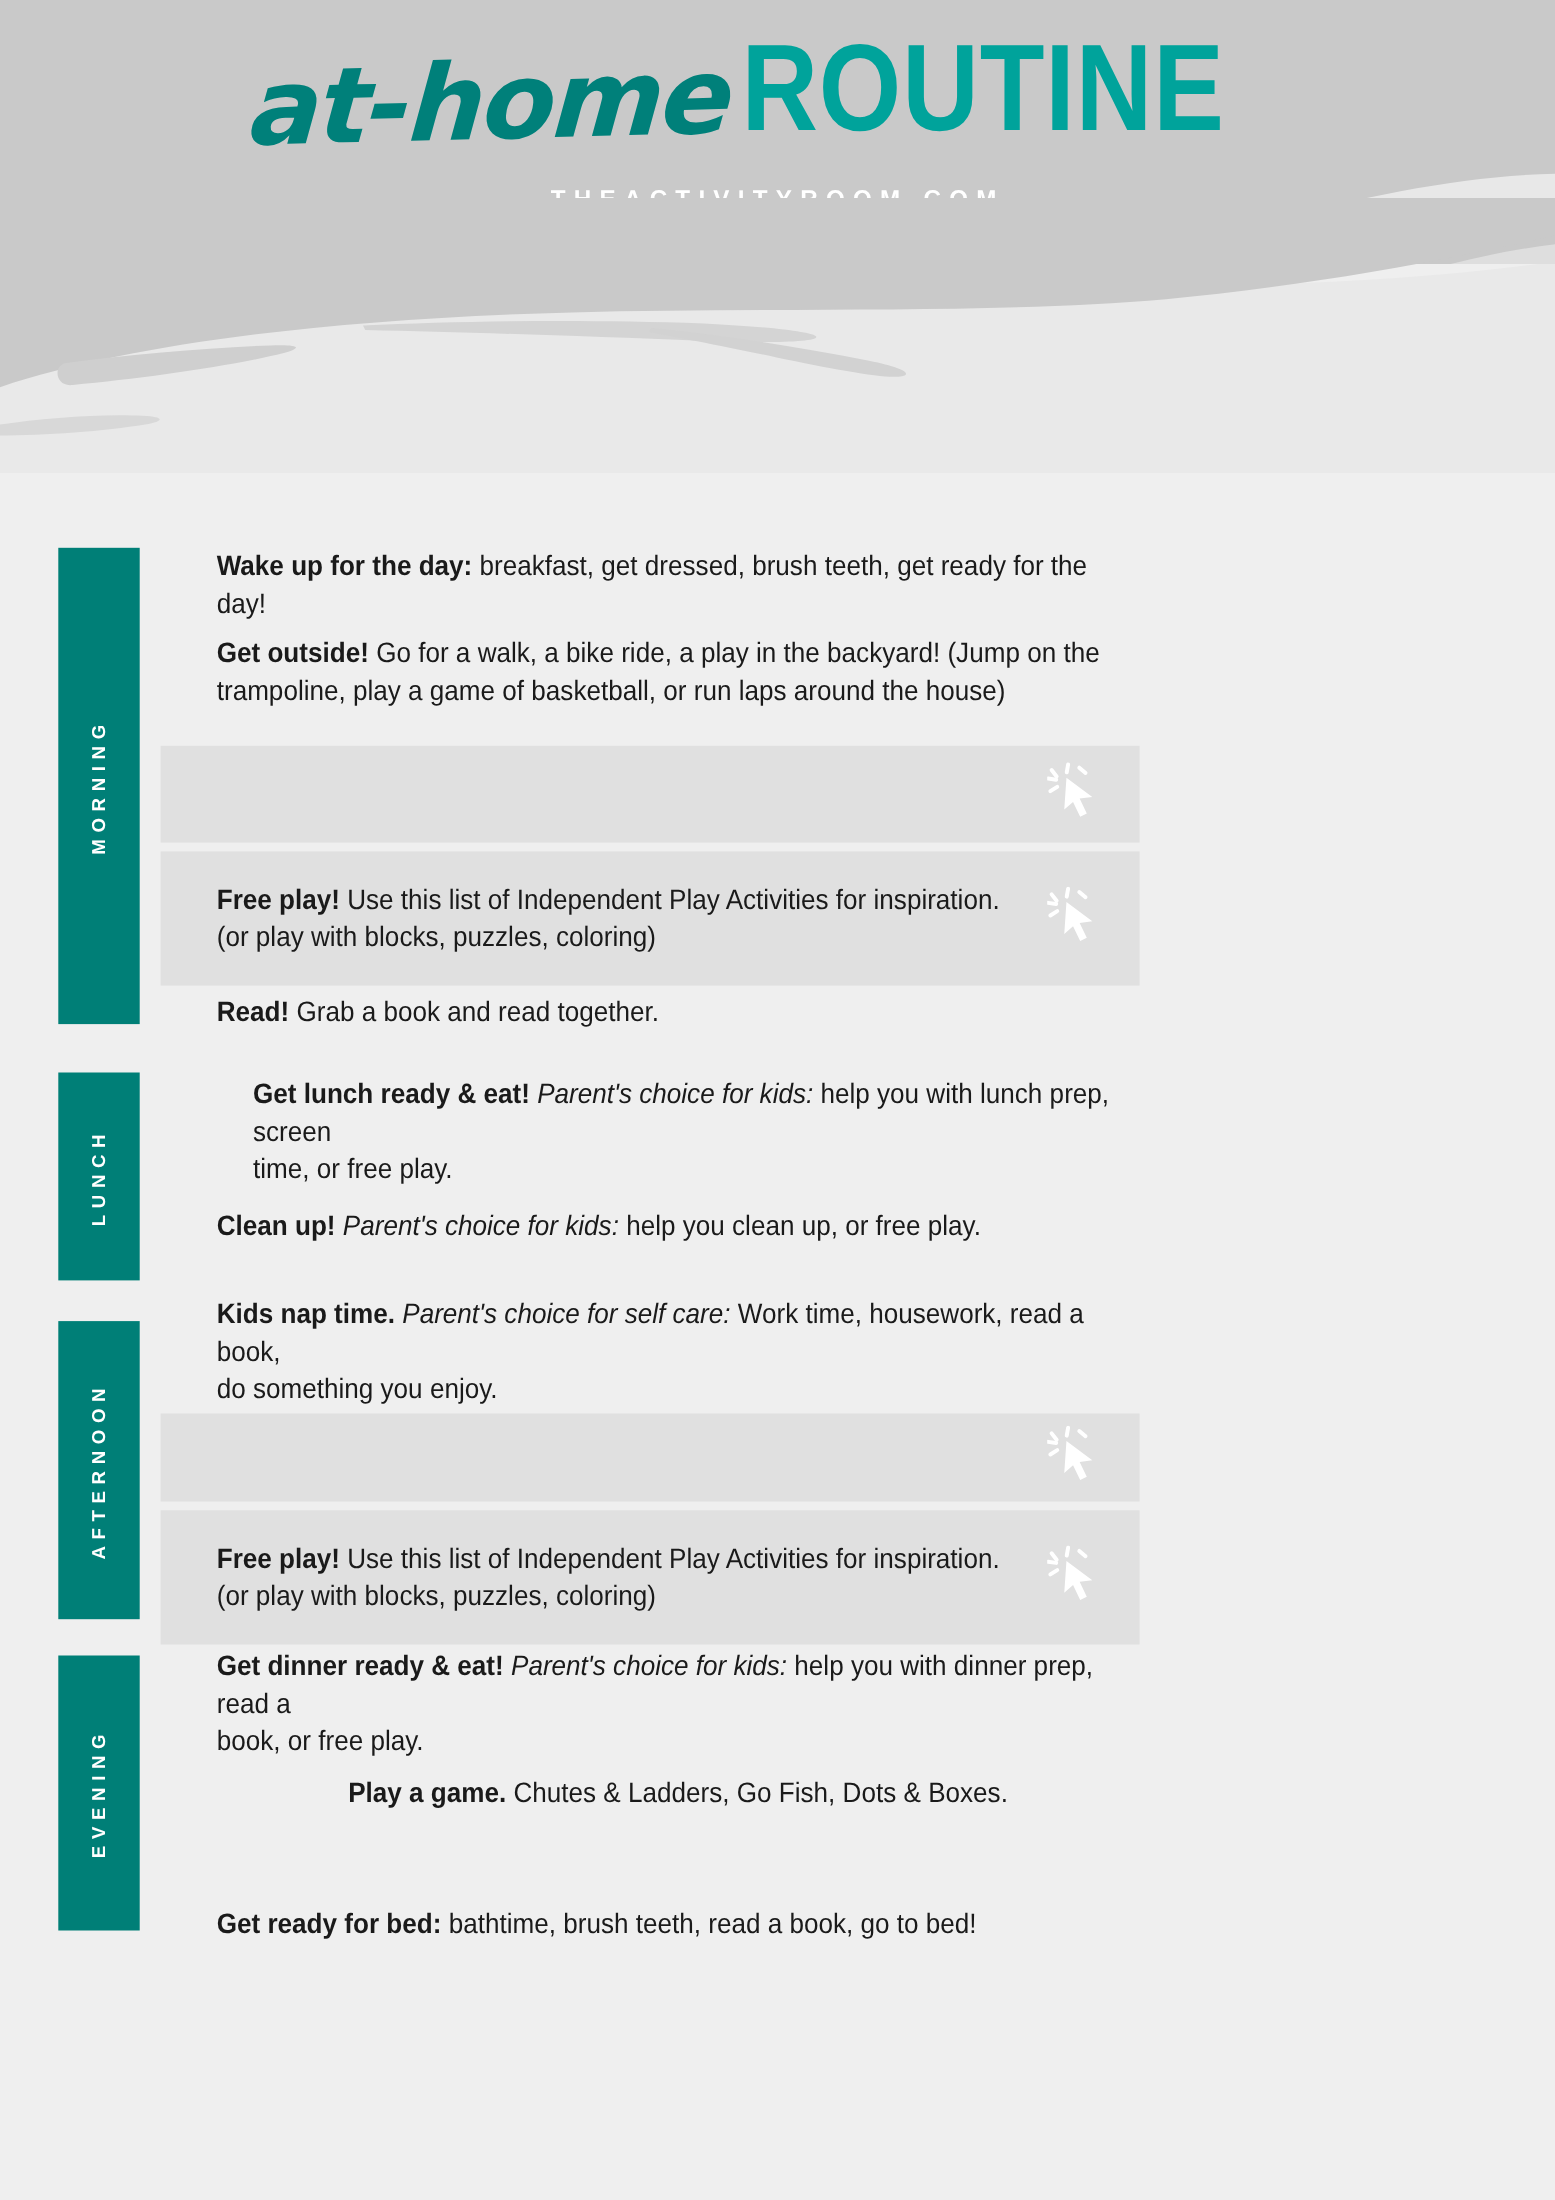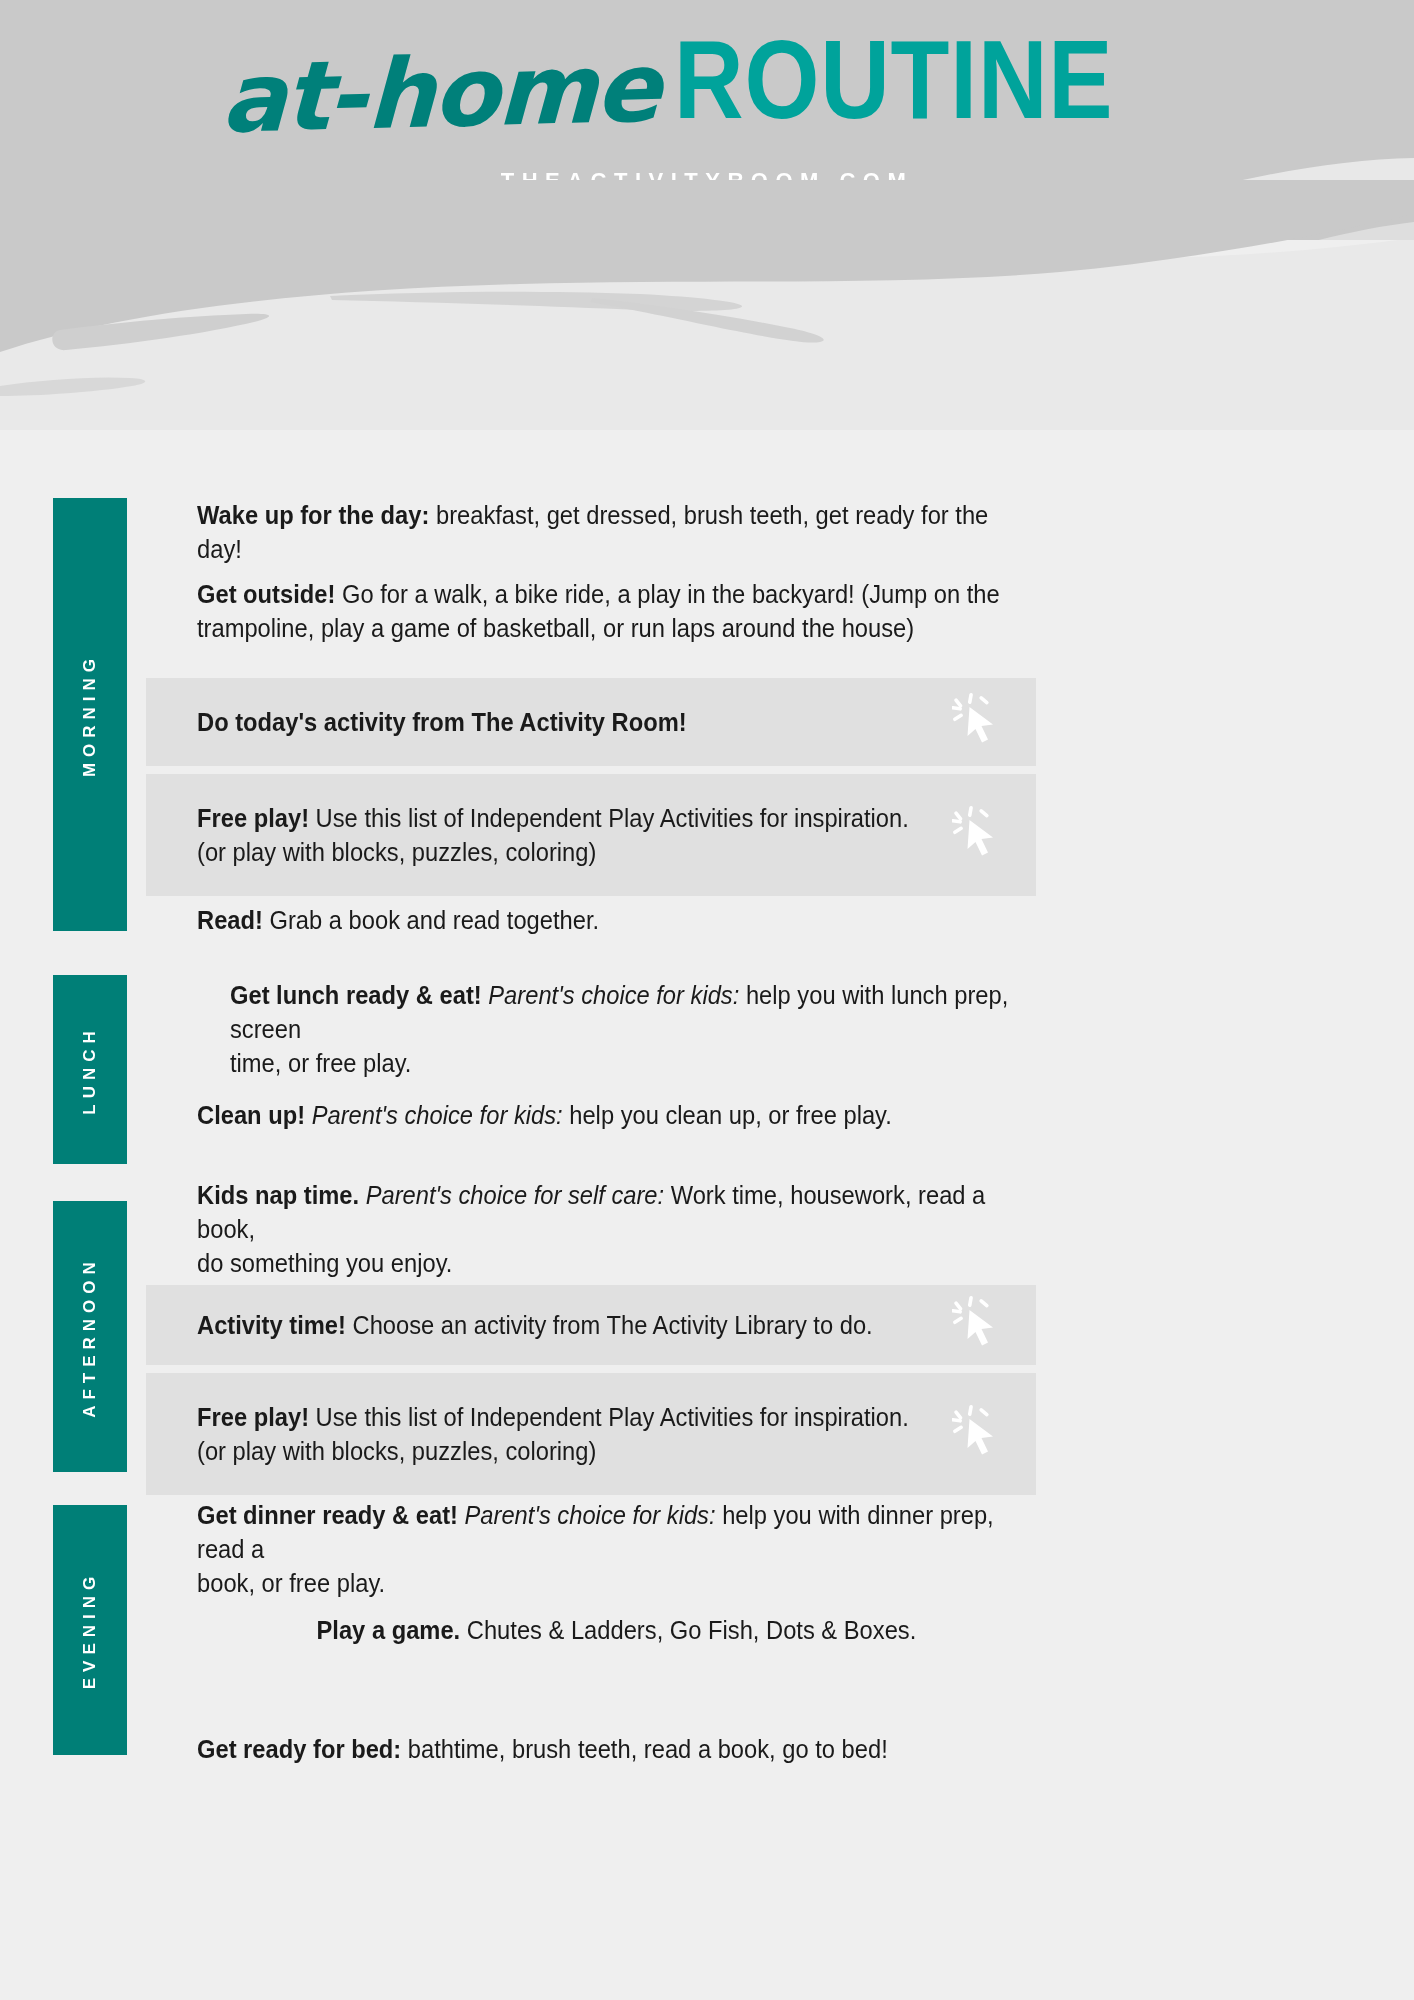--- a/index.html
+++ b/index.html
@@ -225,25 +225,20 @@
         </div>
         <div class="row plain" style="top: 337px; height: 94px;">
           <div style="padding-top: 0px;">
             <div class="row-text">
               <div><b>Get outside!</b><span> Go for a walk, a bike ride, a play in the backyard! (Jump on the</span></div>
               <div><span>trampoline, play a game of basketball, or run laps around the house)</span></div>
             </div>
           </div>
         </div>
         <div class="row hl" style="top: 438px; height: 88px;">
-          <div style="padding-top: 27px;">
-            <div class="row-text">
-              <div><b>Do today's activity from The Activity Room!</b></div>
-            </div>
-          </div>
           <span class="cursor-icon" style="top: 15px;"><svg width="52" height="58" viewBox="0 0 52 58">
   <g fill="#ffffff">
     <path d="M17.5,14 L41,31.5 L29.5,33 L36,46.5 L30,49.5 L23.5,36 L15.5,43 Z"></path>
     <rect x="16.6" y="0" width="3.6" height="11" rx="1.8" transform="rotate(10 18.4 5.5)"></rect>
     <rect x="4.5" y="4.5" width="3.6" height="11" rx="1.8" transform="rotate(-38 6.3 10)"></rect>
     <rect x="-1" y="13.5" width="11" height="3.6" rx="1.8" transform="rotate(8 4.5 15.3)"></rect>
     <rect x="0.5" y="22.5" width="11" height="3.6" rx="1.8" transform="rotate(-32 6 24.3)"></rect>
     <rect x="26.5" y="5.5" width="11" height="3.6" rx="1.8" transform="rotate(40 32 7.3)"></rect>
   </g>
 </svg></span>
@@ -290,25 +285,20 @@
         </div>
         <div class="row plain" style="top: 938px; height: 96px;">
           <div style="padding-top: 0px;">
             <div class="row-text">
               <div><b>Kids nap time.</b><i> Parent's choice for self care:</i><span> Work time, housework, read a book,</span></div>
               <div><span>do something you enjoy.</span></div>
             </div>
           </div>
         </div>
         <div class="row hl" style="top: 1045px; height: 80px;">
-          <div style="padding-top: 23px;">
-            <div class="row-text">
-              <div><b>Activity time!</b><span> Choose an activity from The Activity Library to do.</span></div>
-            </div>
-          </div>
           <span class="cursor-icon" style="top: 11px;"><svg width="52" height="58" viewBox="0 0 52 58">
   <g fill="#ffffff">
     <path d="M17.5,14 L41,31.5 L29.5,33 L36,46.5 L30,49.5 L23.5,36 L15.5,43 Z"></path>
     <rect x="16.6" y="0" width="3.6" height="11" rx="1.8" transform="rotate(10 18.4 5.5)"></rect>
     <rect x="4.5" y="4.5" width="3.6" height="11" rx="1.8" transform="rotate(-38 6.3 10)"></rect>
     <rect x="-1" y="13.5" width="11" height="3.6" rx="1.8" transform="rotate(8 4.5 15.3)"></rect>
     <rect x="0.5" y="22.5" width="11" height="3.6" rx="1.8" transform="rotate(-32 6 24.3)"></rect>
     <rect x="26.5" y="5.5" width="11" height="3.6" rx="1.8" transform="rotate(40 32 7.3)"></rect>
   </g>
 </svg></span>

